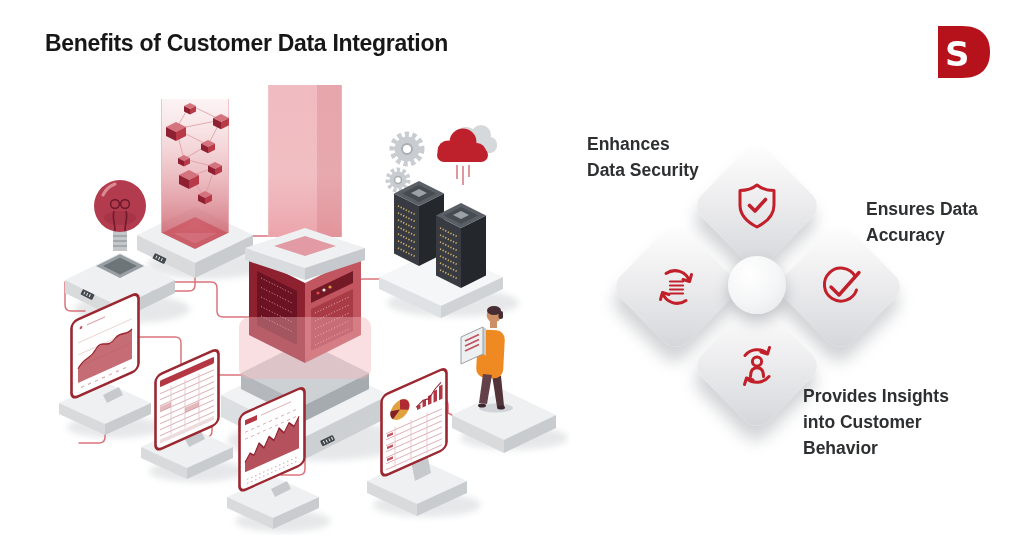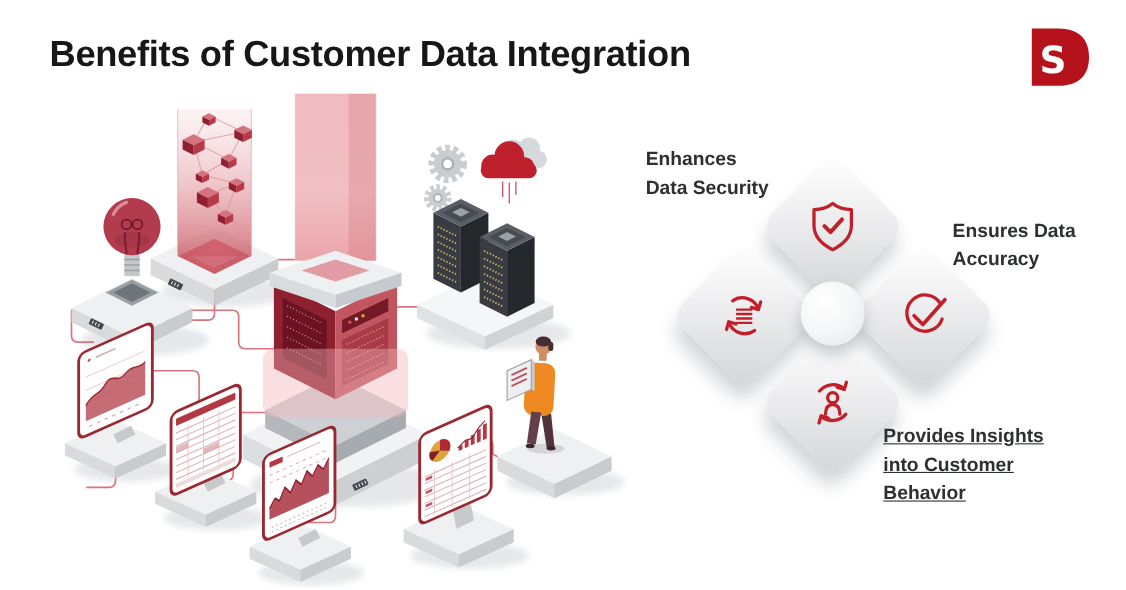--- a/index.html
+++ b/index.html
@@ -1,26 +1,26 @@
 <!DOCTYPE html>
 <html><head>
 <meta charset="utf-8">
 <title>Benefits of Customer Data Integration</title>
 <style>
   html,body{margin:0;padding:0;background:#fff;}
   #canvas{position:relative;width:1024px;height:536px;background:#fff;overflow:hidden;
           font-family:"Liberation Sans","DejaVu Sans",sans-serif;}
-  .page-title{position:absolute;left:45px;top:30px;font-size:33px;font-weight:800;
+  .page-title{position:absolute;left:45px;top:30px;font-size:23px;font-weight:800;
               color:#171717;letter-spacing:-0.3px;}
   .benefit-label{position:absolute;font-size:17.5px;line-height:26px;font-weight:600;
                  color:#2d2f31;white-space:pre-line;}
   .lbl-enhances{left:587px;top:131px;}
   .lbl-ensures{left:866px;top:196px;}
   .lbl-eliminates{left:545px;top:316px;}
-  .lbl-provides{left:803px;top:383px;text-decoration:underline;}
+  .lbl-provides{left:803px;top:383px;}
   .tile{position:absolute;width:94px;height:94px;border-radius:16px;
         transform:rotate(45deg);
         background:linear-gradient(135deg,#ffffff 0%,#ececee 48%,#d2d5d8 100%);
         box-shadow:9px 11px 16px rgba(116,122,128,0.33);}
   .tile-top{left:710px;top:159px;}
   .tile-left{left:629px;top:240px;}
   .tile-right{left:793px;top:240px;}
   .tile-bottom{left:710px;top:319px;}
   .hub{position:absolute;left:728px;top:256px;width:58px;height:58px;border-radius:50%;
        background:radial-gradient(circle at 36% 30%,#ffffff 0%,#f4f5f6 55%,#e3e5e7 100%);

